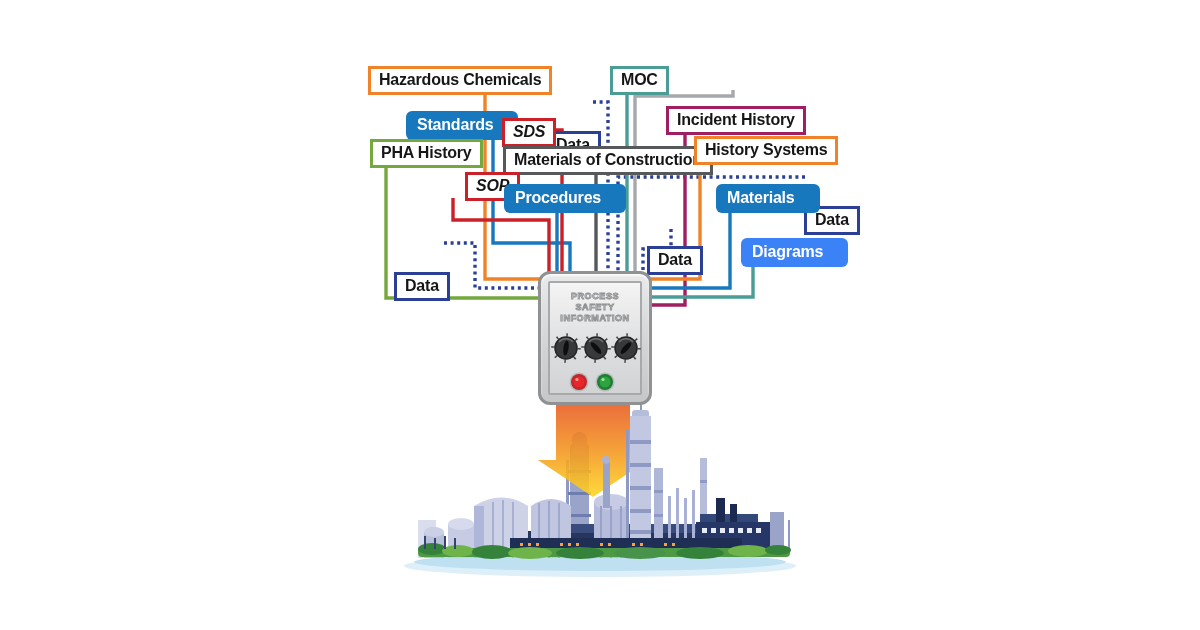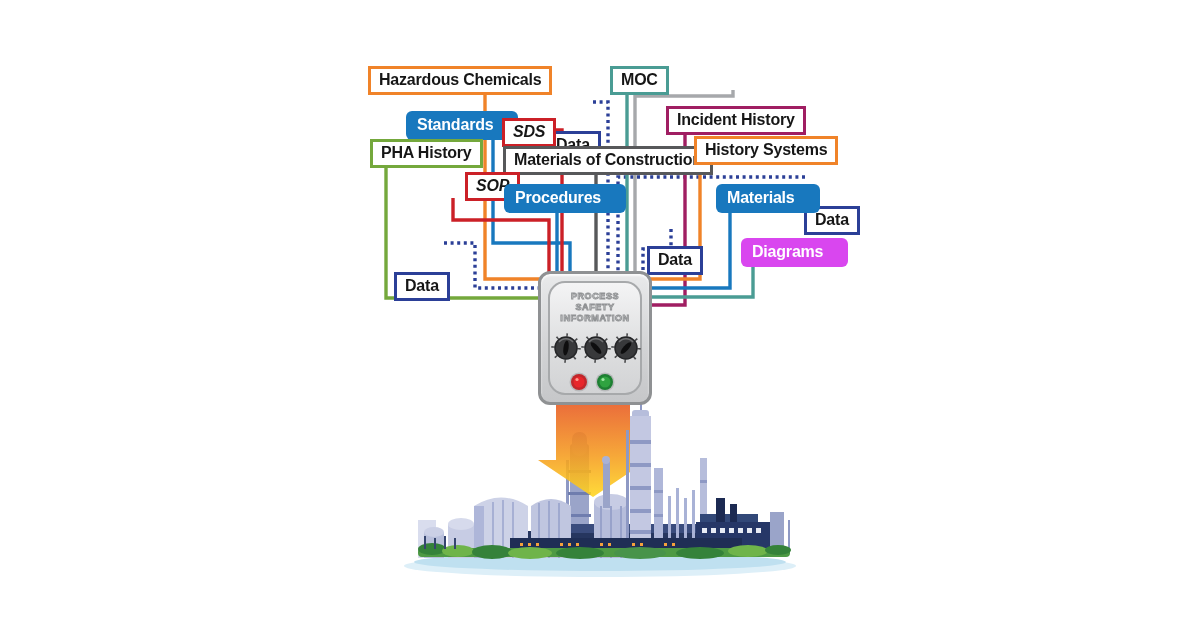--- a/index.html
+++ b/index.html
@@ -18,21 +18,21 @@
     position:absolute;display:inline-block;box-sizing:border-box;
     background:#ffffff;border:3px solid #000;border-radius:0;
     padding:1px 8px 2px 8px;font-weight:bold;font-size:16px;line-height:20px;
     color:#161616;letter-spacing:-0.2px;white-space:nowrap;z-index:5;
   }
   .node.filled{color:#ffffff;border:none;padding:4px 25px 5px 11px;border-radius:6px;}
   .b-orange{border-color:#F08329;} .b-navy{border-color:#2B3F97;margin-top:42px;}
   .b-teal{border-color:#4A9C94;}  .b-gray{border-color:#A6A8AB;}
   .b-red{border-color:#CB2027;font-style:italic;}   .b-maroon{border-color:#A01E62;}
   .b-green{border-color:#74A83C;} .b-darkgray{border-color:#57585A;}
-  .f-blue{background:#1878BE;}    .f-teal{background:#d946ef;}
+  .f-blue{background:#1878BE;}    .f-teal{background:#3b82f6;}
 
   #n-hazardous{left:368px;top:66px;}
   #n-data-top{left:545px;top:89px;}
   #n-moc{left:610px;top:66px;text-align:right;}
   #n-piping{left:722px;top:66px;}
   #n-standards{left:406px;top:111px;}
   #n-sds{left:502px;top:118px;}
   #n-incident{left:666px;top:106px;}
   #n-pha{left:370px;top:139px;}
   #n-materials{left:503px;top:146px;}
@@ -47,21 +47,21 @@
 
   
   .control-box{
     position:absolute;left:538px;top:271px;width:114px;height:134px;box-sizing:border-box;
     background:linear-gradient(180deg,#e9eaeb 0%,#d3d4d6 55%,#c6c7c9 100%);
     border:3px solid #8f9193;border-radius:12px;z-index:6;
     box-shadow:inset 0 2px 2px rgba(255,255,255,.8);
   }
   .control-panel{
     position:absolute;left:7px;top:7px;right:7px;bottom:7px;
-    border:2px solid #a7a9ab;border-radius:17px;
+    border:2px solid #a7a9ab;border-radius:2px;
     background:linear-gradient(180deg,#f4f4f5 0%,#dddedf 60%,#d2d3d5 100%);
   }
   .control-title{
     margin-top:8px;text-align:center;font-weight:bold;font-size:9px;line-height:11px;
     letter-spacing:.6px;color:#d7d8da;-webkit-text-stroke:0.9px #909294;
   }
   .knob-row{display:block;margin:7px auto 0 auto;width:92px;height:34px;}
   .light-row{display:block;margin:6px auto 0 auto;width:64px;height:22px;}
 </style>
 </head>

